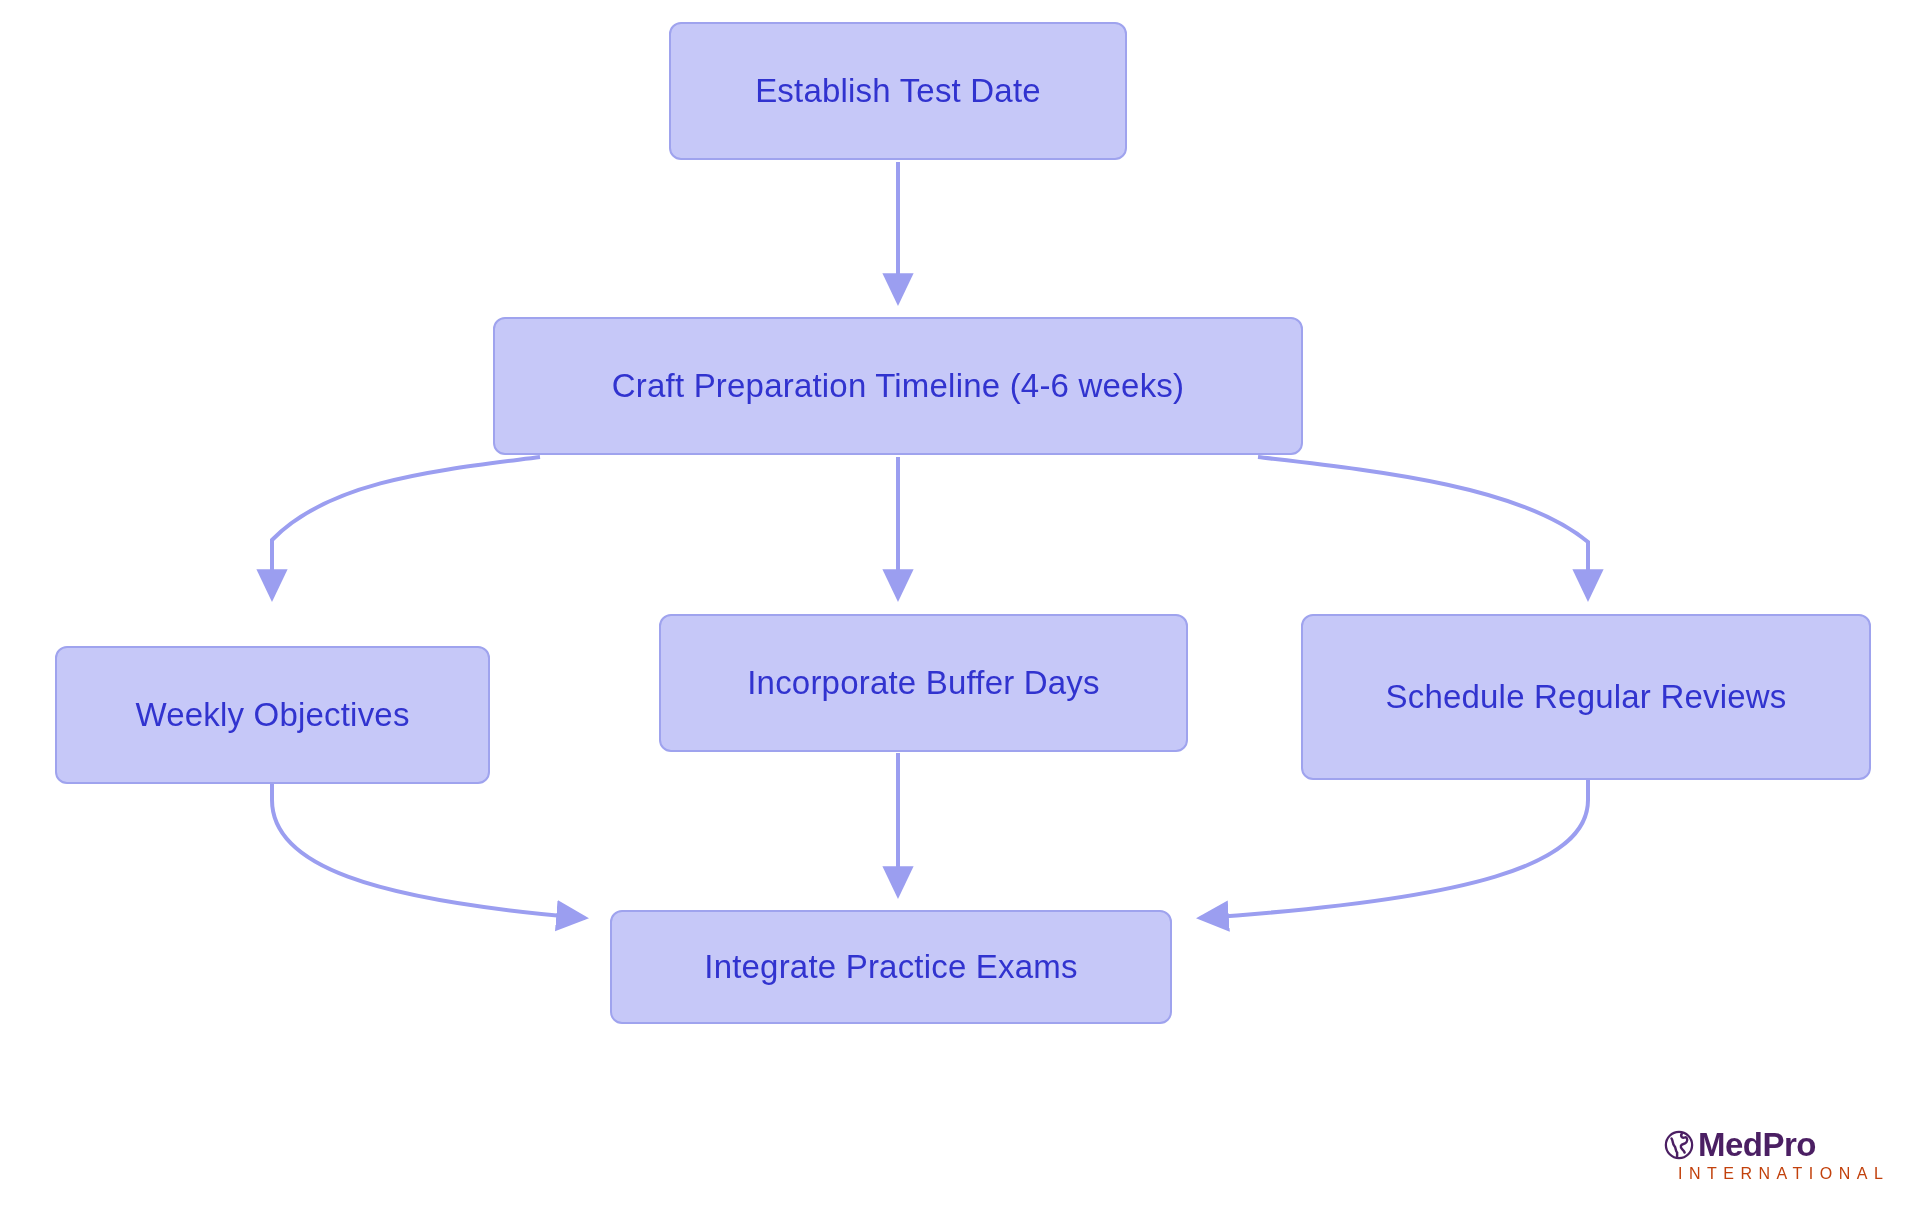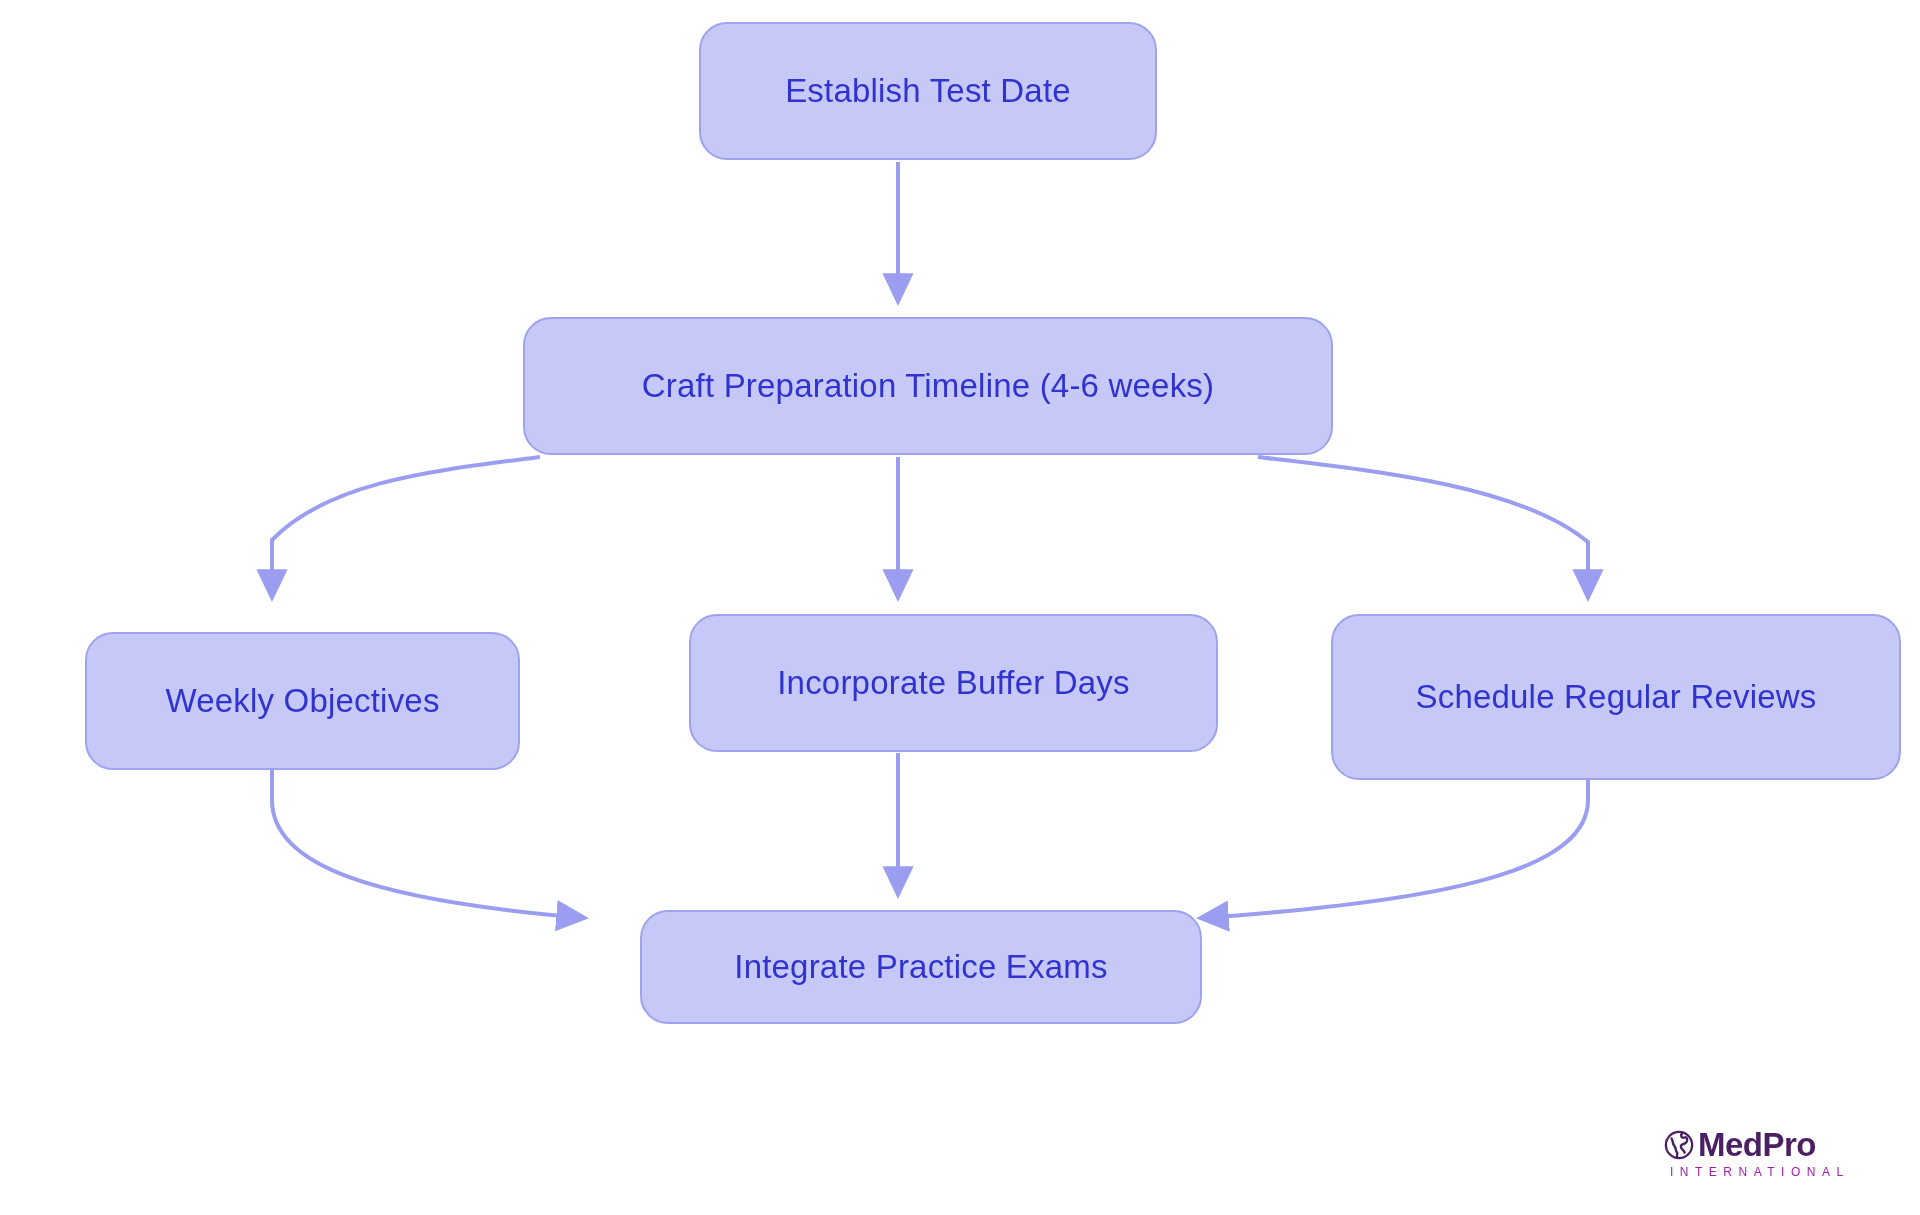--- a/index.html
+++ b/index.html
@@ -26,37 +26,36 @@
     left: 0; top: 0;
     width: 1920px;
     height: 1215px;
     pointer-events: none;
   }
   .node {
     position: absolute;
     box-sizing: border-box;
     background: #c6c8f8;
     border: 2px solid #9fa3ee;
-    border-radius: 28px;
+    border-radius: 12px;
     display: flex;
     align-items: center;
     justify-content: center;
     color: #3133cf;
     font-family: "Liberation Sans", sans-serif;
     font-size: 33px;
     font-weight: 400;
     letter-spacing: 0.2px;
     white-space: nowrap;
     text-align: center;
-    margin-left: 30px;
   }
   
   #node-establish-test-date   { left: 669px;  top: 22px;   width: 458px; height: 138px; }
   #node-craft-timeline        { left: 493px;  top: 317px;  width: 810px; height: 138px; }
-  #node-weekly-objectives     { left: 55px;   top: 632px;  width: 435px; height: 138px; }
+  #node-weekly-objectives     { left: 55px;   top: 646px;  width: 435px; height: 138px; }
   #node-buffer-days           { left: 659px;  top: 614px;  width: 529px; height: 138px; }
   #node-regular-reviews       { left: 1301px; top: 614px;  width: 570px; height: 166px; }
   #node-practice-exams        { left: 610px;  top: 910px;  width: 562px; height: 114px; }
 
   
   #brand-logo {
     position: absolute;
     left: 1664px;
     top: 1128px;
     display: flex;
@@ -76,27 +75,27 @@
   .brand-word {
     font-family: "Liberation Sans", sans-serif;
     font-size: 33px;
     font-weight: bold;
     color: #4b1f63;
     letter-spacing: -0.5px;
     line-height: 1;
   }
   .brand-sub {
     font-family: "Liberation Sans", sans-serif;
-    font-size: 12px;
+    font-size: 16px;
     font-weight: 400;
-    color: #a21caf;
+    color: #c2410c;
     letter-spacing: 6.5px;
     line-height: 1;
     margin-top: 5px;
-    margin-left: 6px;
+    margin-left: 14px;
   }
 </style>
 </head>
 <body>
 
 <div id="stage">
 
   <svg id="edges" viewBox="0 0 1920 1215" xmlns="http://www.w3.org/2000/svg">
     <defs>
       <marker id="arrowhead" markerWidth="9" markerHeight="9" refX="7.2" refY="4.5" orient="auto" markerUnits="strokeWidth">

